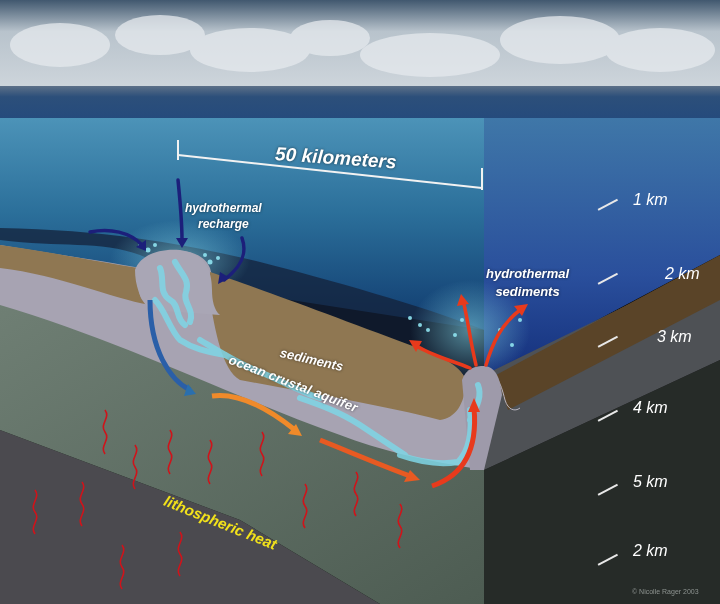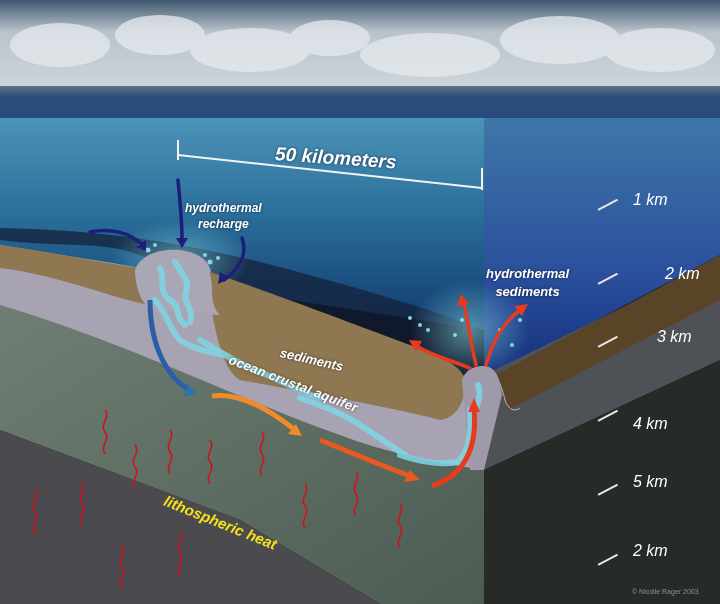--- a/index.html
+++ b/index.html
@@ -196,21 +196,21 @@
 
   
   <div>
     <div class="depth-tick" style="left:598px;top:209px;"></div>
     <div class="depth" style="left:633px;top:191px;">1 km</div>
     <div class="depth-tick" style="left:598px;top:283px;"></div>
     <div class="depth" style="left:633px;top:265px;margin-left:32px;">2 km</div>
     <div class="depth-tick" style="left:598px;top:346px;"></div>
     <div class="depth" style="left:633px;top:328px;margin-left:24px;">3 km</div>
     <div class="depth-tick" style="left:598px;top:420px;"></div>
-    <div class="depth" style="left:633px;top:399px;margin-top:16px;">4 km</div>
+    <div class="depth" style="left:633px;top:399px;">4 km</div>
     <div class="depth-tick" style="left:598px;top:494px;"></div>
     <div class="depth" style="left:633px;top:473px;text-align:center;">5 km</div>
     <div class="depth-tick" style="left:598px;top:564px;"></div>
     <div class="depth" style="left:633px;top:542px;">2 km</div>
   </div>
 
   <div class="credit">© Nicolle Rager 2003</div>
 </div>
 
 </body></html>

